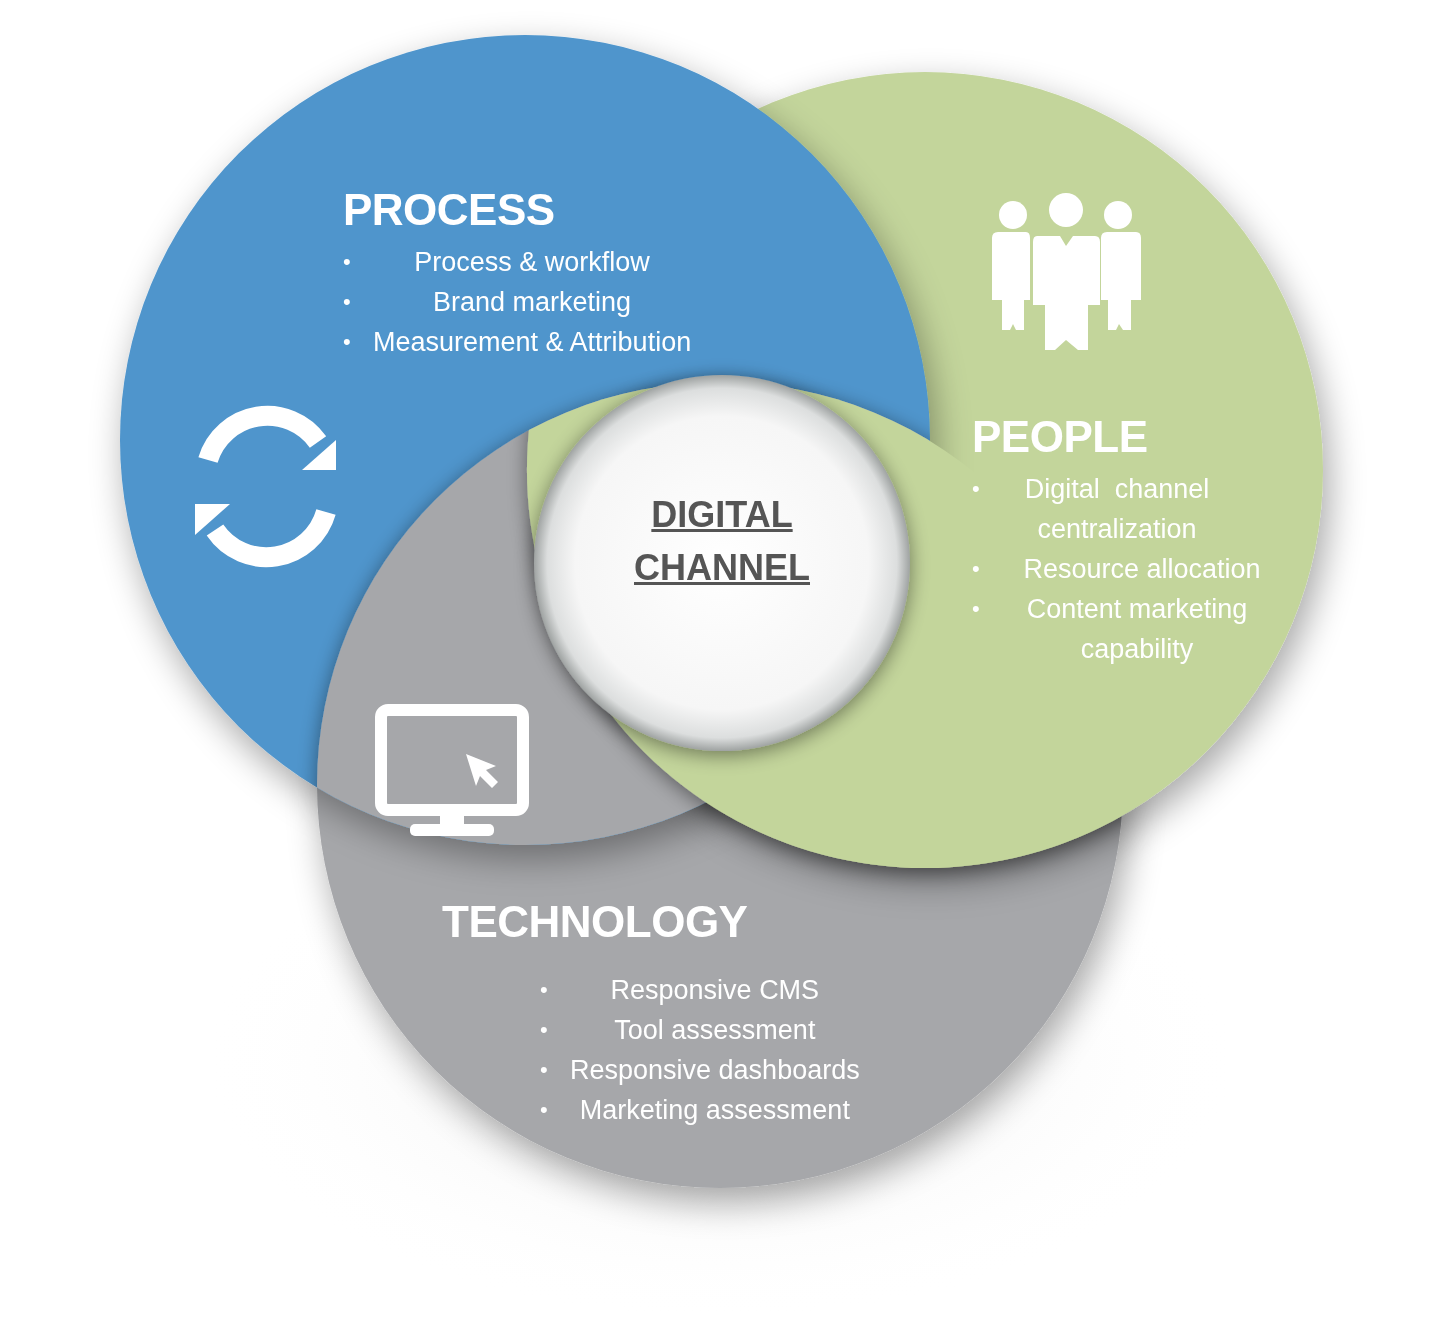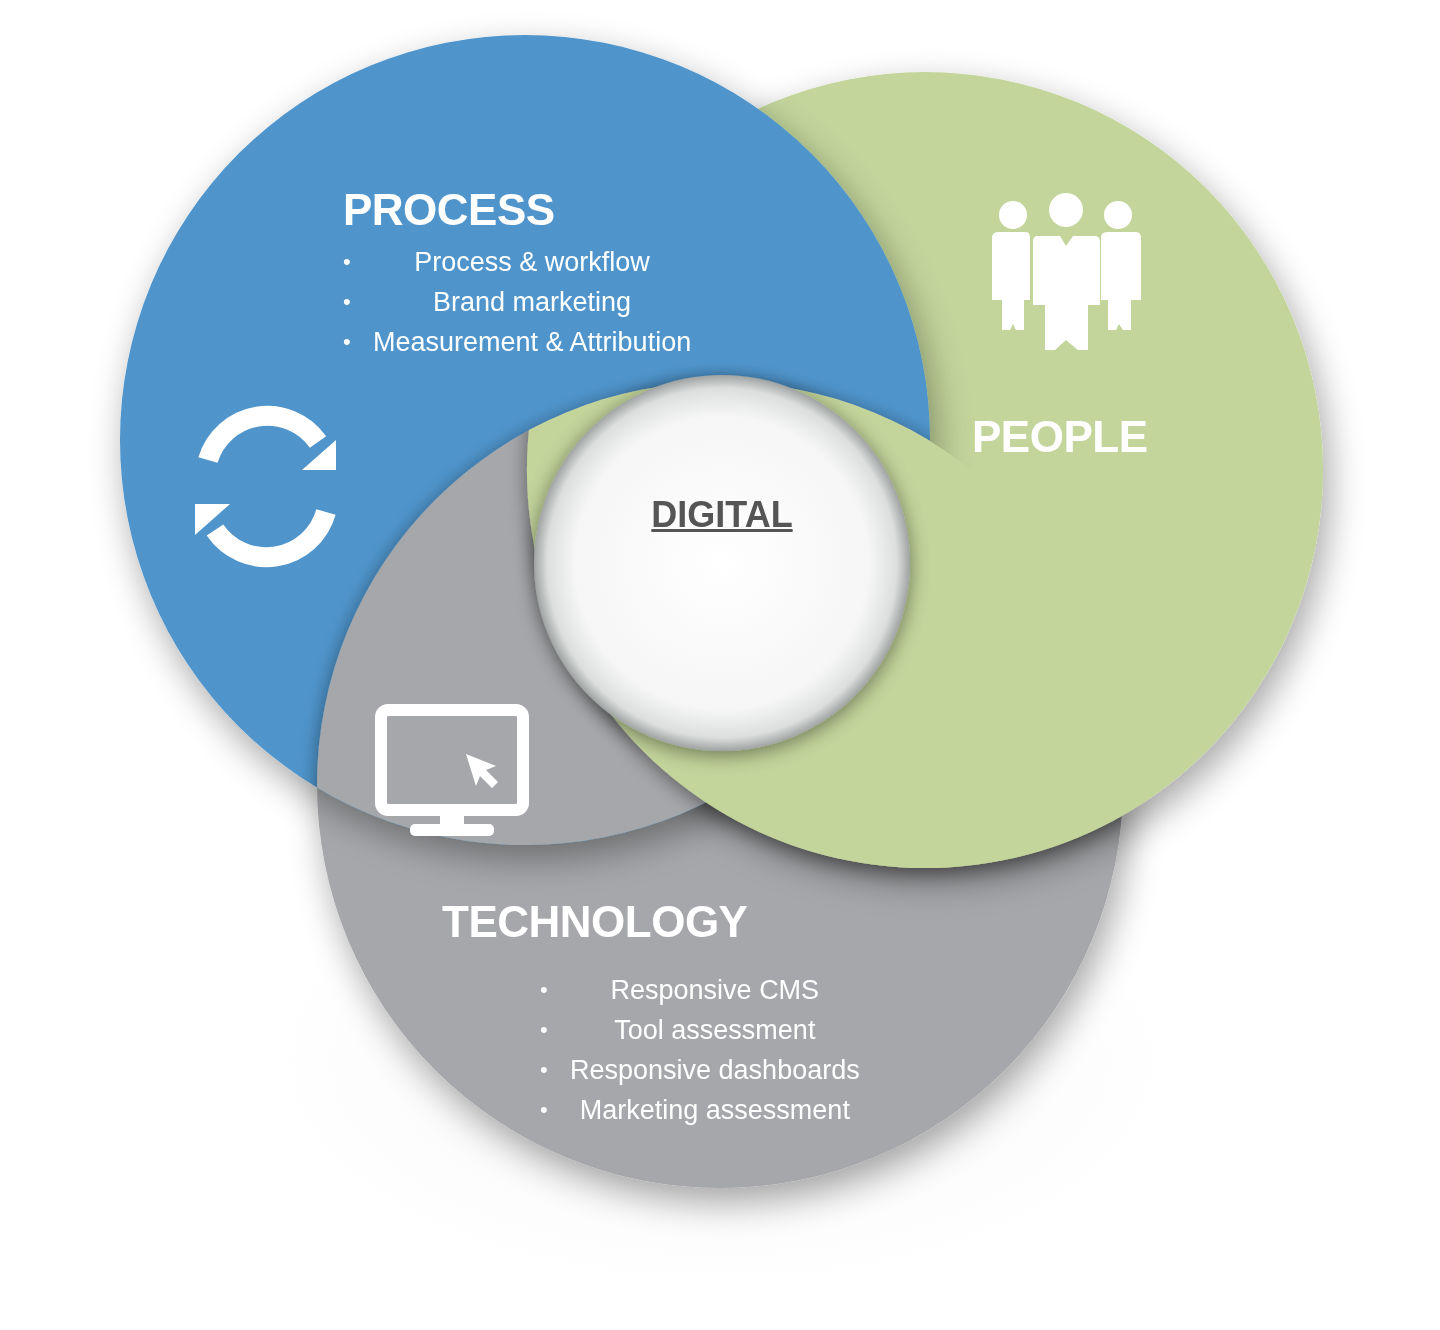--- a/index.html
+++ b/index.html
@@ -130,27 +130,33 @@
   <div class="heading">PROCESS</div>
   <ul class="bullets" style="margin-top:10px;">
     <li>Process &amp; workflow</li>
     <li>Brand marketing</li>
     <li>Measurement &amp; Attribution</li>
   </ul>
 </div>
 
 <div class="label" style="left:972px; top:415px; width:310px;">
   <div class="heading">PEOPLE</div>
+  <ul class="bullets" style="margin-top:10px;">
+    <li style="width:230px; white-space:pre-wrap;">Digital  channel centralization</li>
+    <li>Resource allocation</li>
+    <li style="width:270px;">Content marketing capability</li>
+  </ul>
 </div>
 
 <div class="label" style="left:442px; top:900px;">
   <div class="heading">TECHNOLOGY</div>
   <ul class="bullets" style="margin-top:26px; margin-left:98px;">
     <li>Responsive CMS</li>
     <li>Tool assessment</li>
     <li>Responsive dashboards</li>
     <li>Marketing assessment</li>
   </ul>
 </div>
 
 <div class="center-text">
   <div>DIGITAL</div>
+  <div>CHANNEL</div>
 </div>
 
 </body></html>

